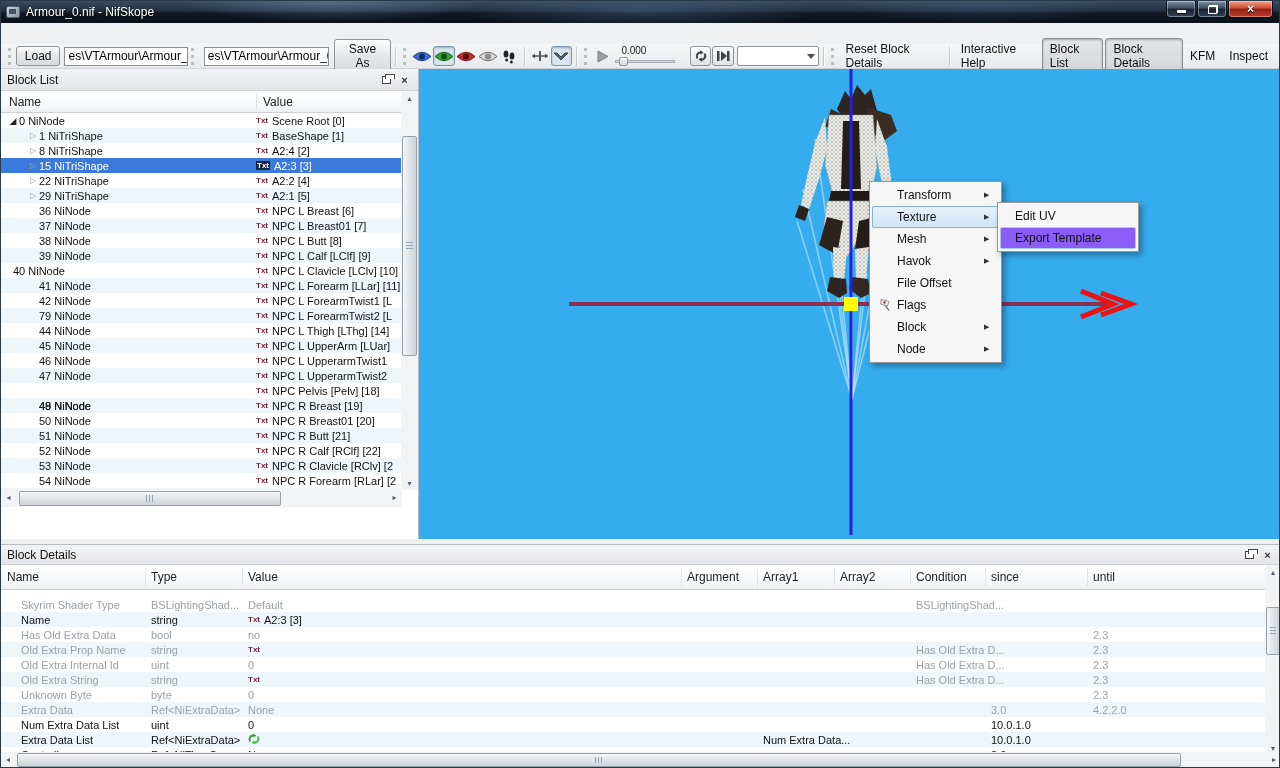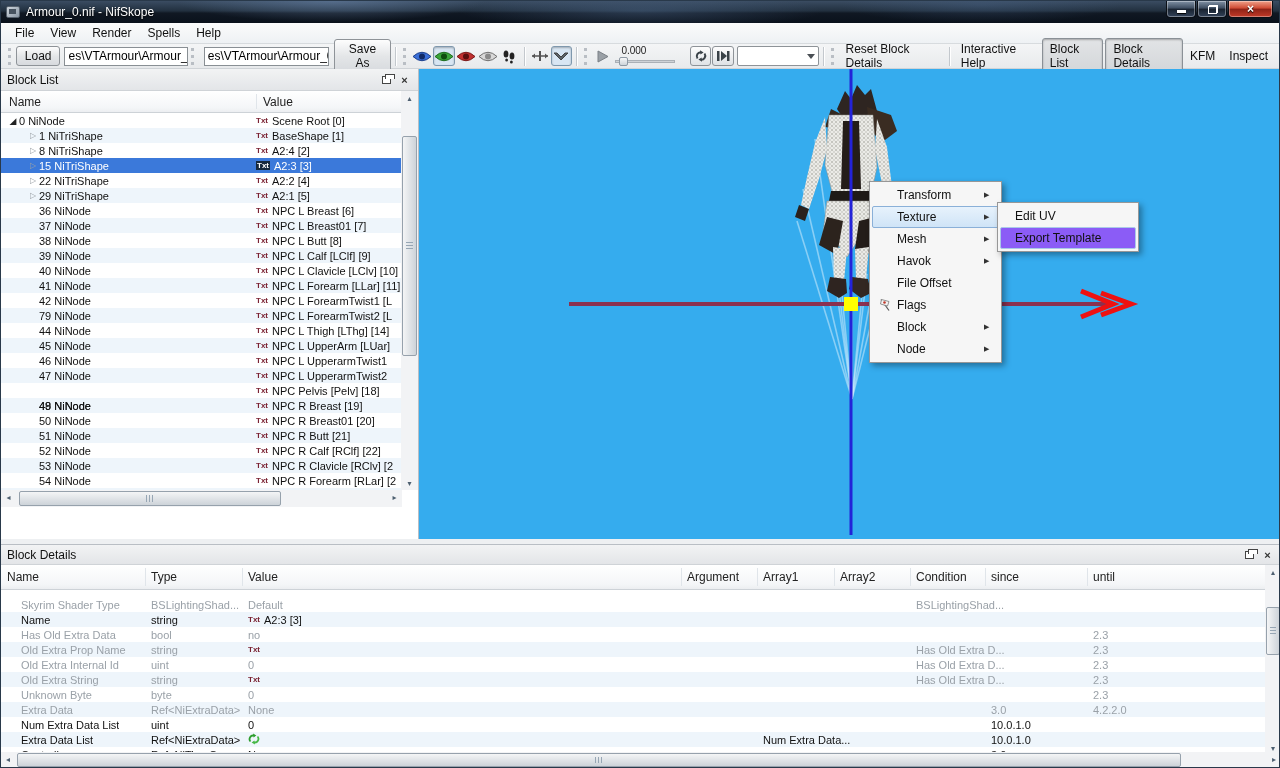--- a/index.html
+++ b/index.html
@@ -121,27 +121,20 @@
         </div>
       <div class="winbtn restore">
           <div class="glyph-restore"></div>
         </div>
       <div class="winbtn close">
           <span class="glyph-close">×</span>
         </div>
     </div>
   </div>
 
-  <div class="menubar" id="menubar">
-      <span class="menu-item">File</span>
-      <span class="menu-item">View</span>
-      <span class="menu-item">Render</span>
-      <span class="menu-item">Spells</span>
-      <span class="menu-item">Help</span>
-    </div>
 
   <div class="toolbar">
     <div class="tb-handle"></div>
     <button class="btn">Load</button>
     <div class="field p1" style="margin-left:4px;">es\VTArmour\Armour_0.nif</div>
     <div class="tb-handle"></div>
     <div class="field p2">es\VTArmour\Armour_0.nif</div>
     <button class="btn" style="margin-left:5px;">Save As</button>
     <div class="tb-sep"></div>
     <div class="tb-handle"></div>
@@ -457,21 +450,21 @@
           <div class="tname" style="padding-left: 26px;">
             <span class="exp"></span>
             <span class="lbl">39 NiNode</span>
           </div>
           <div class="tval">
             <span class="txt-badge">Txt</span>
             <span>NPC L Calf [LClf] [9]</span>
           </div>
         </div>
         <div class="trow">
-          <div class="tname" style="padding-left: 26px;">
+          <div class="tname" style="">
             <span class="exp"></span>
             <span class="lbl">40 NiNode</span>
           </div>
           <div class="tval">
             <span class="txt-badge">Txt</span>
             <span>NPC L Clavicle [LClv] [10]</span>
           </div>
         </div>
         <div class="trow alt">
           <div class="tname" style="padding-left: 26px;">

